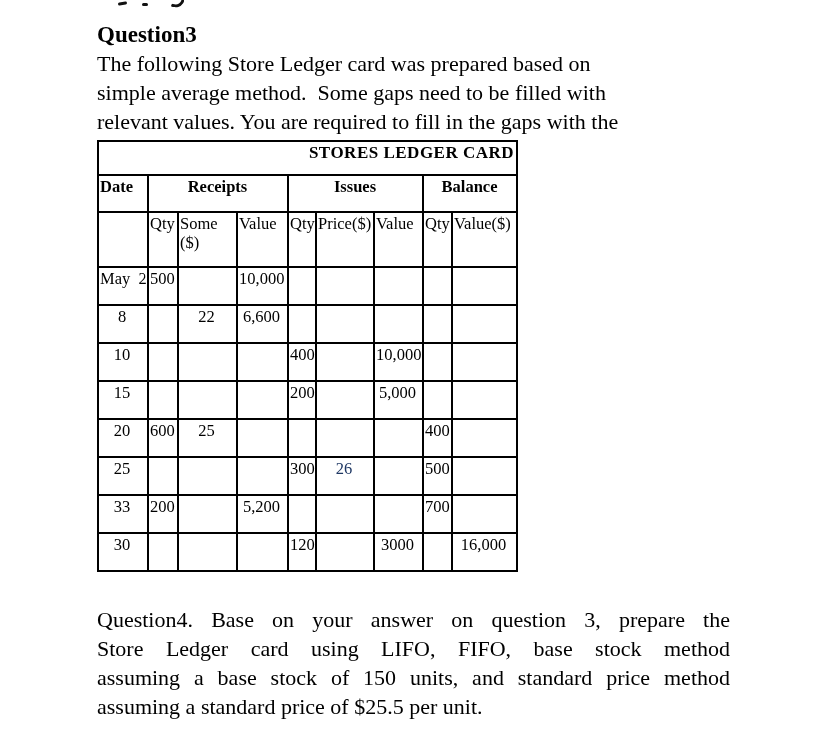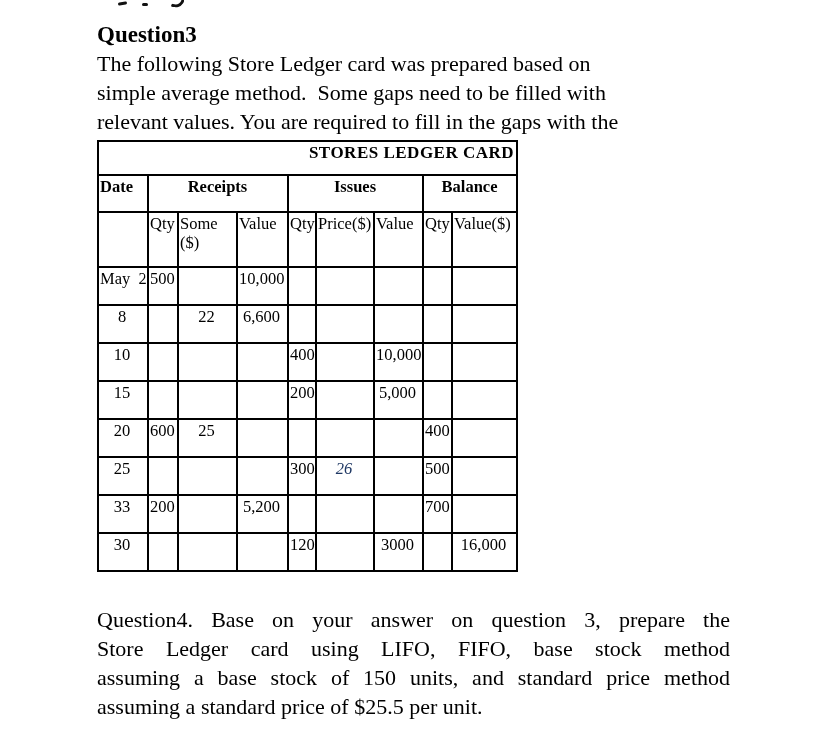--- a/index.html
+++ b/index.html
@@ -43,21 +43,21 @@
   }
   td.ttl { height: 31px; text-align: right; font-weight: bold; font-size: 17px; letter-spacing: 0.5px; }
   tr.grp td { height: 34px; font-weight: bold; }
   tr.sub td { height: 52px; }
   tr.datarow td { height: 35px; }
   .ac { text-align: center; border-radius: 17px; }
   .al { text-align: left; }
   .ar { text-align: center; padding-right: 3px !important; }
   .wrap { white-space: normal !important; }
   .pre { white-space: pre !important; border-radius: 12px; }
-  .hl { color: var(--hl, #1f3864); font-style: italic; }
+  .hl { color: var(--hl, #1f3864); }
 
   .q4 { margin-top: 33px; width: 633px; }
   .q4 .pline { white-space: normal; text-align: justify; text-align-last: justify; }
   .q4 .pline.last { text-align-last: left; }
 </style>
 </head>
 <body style="background: rgb(255, 255, 255); color: rgb(0, 0, 0);">
 
 <div class="page">
 

